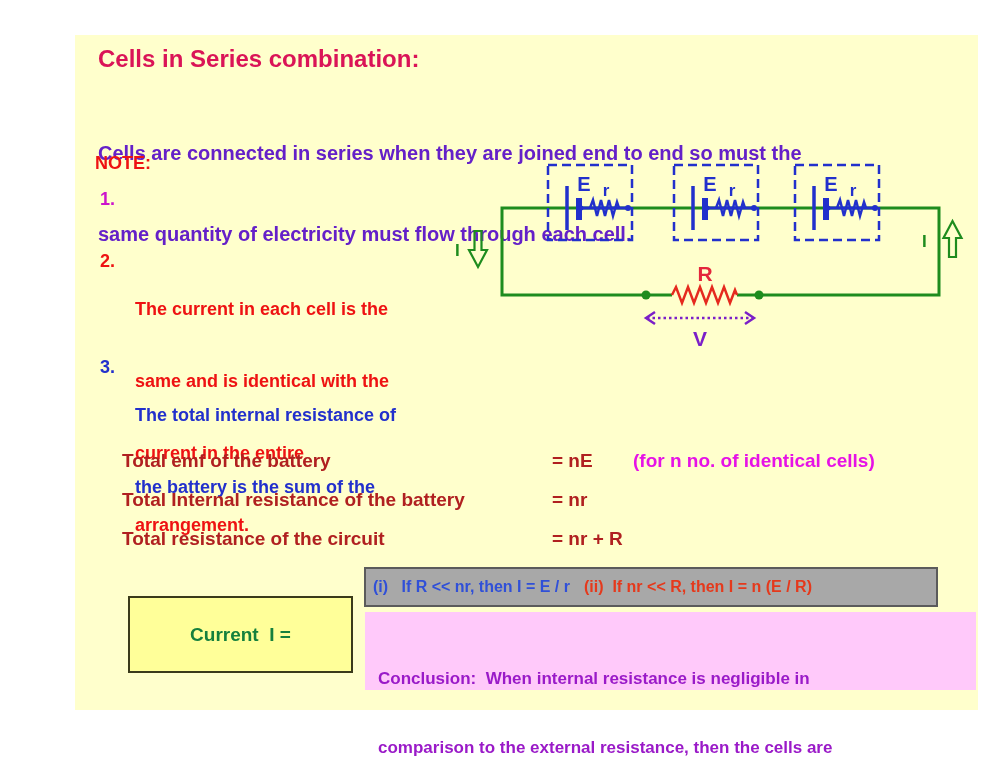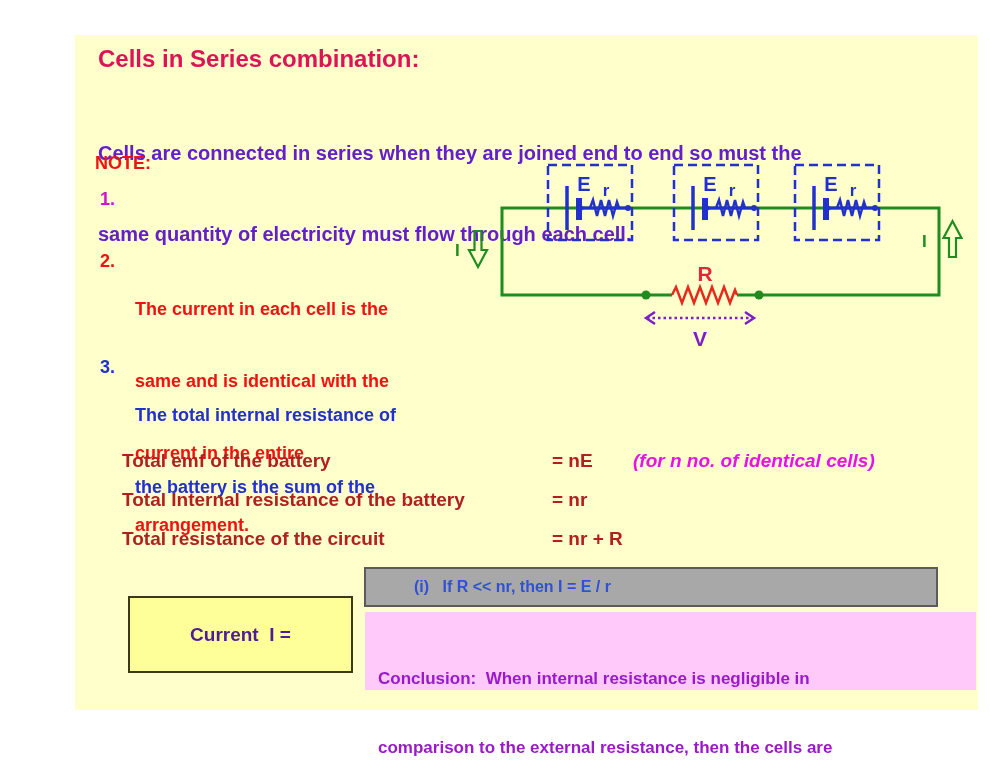--- a/index.html
+++ b/index.html
@@ -12,29 +12,29 @@
   .note-h{left:95px;top:153px;font-size:18px;color:#EE1212;}
   .note-item{display:flex;font-size:18px;line-height:24px;white-space:pre;}
   .note-item .num{width:35px;}
   .ni1{left:100px;top:187px;color:#CC14CC;}
   .ni2{left:100px;top:249px;color:#EE1212;}
   .ni3{left:100px;top:355px;color:#2230CC;}
   .trow{left:0;top:0;width:990px;height:0;font-size:19px;color:#B02020;}
   .trow span{position:absolute;white-space:pre;}
   .tlabel{left:122px;}
   .tvalue{left:546px;margin-left:6px;}
-  .tnote{left:633px;color:#E612E6;font-style:italic;}
+  .tnote{left:633px;color:#E612E6;}
   .cases{left:364px;top:567px;width:574px;height:40px;box-sizing:border-box;
          background:#A8A8A8;border:2px solid #5B5B5B;display:flex;align-items:center;
          padding-left:7px;font-size:16px;white-space:pre;}
-  .case-i{color:#3050D8;margin-left:41px;}
+  .case-i{color:#3050D8;}
   .case-ii{color:#E5391C;margin-left:14px;}
   .currentbox{left:128px;top:596px;width:225px;height:77px;box-sizing:border-box;
          background:#FFFF99;border:2px solid #3A3A1A;display:flex;align-items:center;
-         justify-content:center;gap:11px;font-size:19px;color:#4c1d95;}
+         justify-content:center;gap:11px;font-size:19px;color:#15803d;}
   .currentbox .prefix{white-space:pre;}
   .frac{display:flex;flex-direction:column;align-items:center;}
   .fbar{width:84px;height:3px;background:#1E8C1E;margin:2px 0;}
   .conclusion{left:365px;top:612px;width:611px;height:78px;box-sizing:border-box;
          background:#FFC9FA;padding:9px 0 0 13px;font-size:17px;line-height:23px;
          color:#9A1AC8;white-space:pre;}
   .circuit{left:435px;top:150px;}
   svg text{font-family:"Liberation Sans",sans-serif;font-weight:bold;}
 </style>
 </head>
@@ -121,20 +121,21 @@
     <span class="tlabel">Total Internal resistance of the battery</span>
     <span class="tvalue">= nr</span>
   </div>
   <div class="abs trow" style="top:528px">
     <span class="tlabel">Total resistance of the circuit</span>
     <span class="tvalue">= nr + R</span>
   </div>
 
   <div class="abs cases">
     <span class="case-i">(i)   If R &lt;&lt; nr, then I = E / r</span>
+    <span class="case-ii">(ii)  If nr &lt;&lt; R, then I = n (E / R)</span>
   </div>
 
   <div class="abs currentbox">
     <span class="prefix">Current  I =</span>
   </div>
 
   <div class="abs conclusion">
     <div>Conclusion:  When internal resistance is negligible in</div>
     <div>comparison to the external resistance, then the cells are</div>
     

